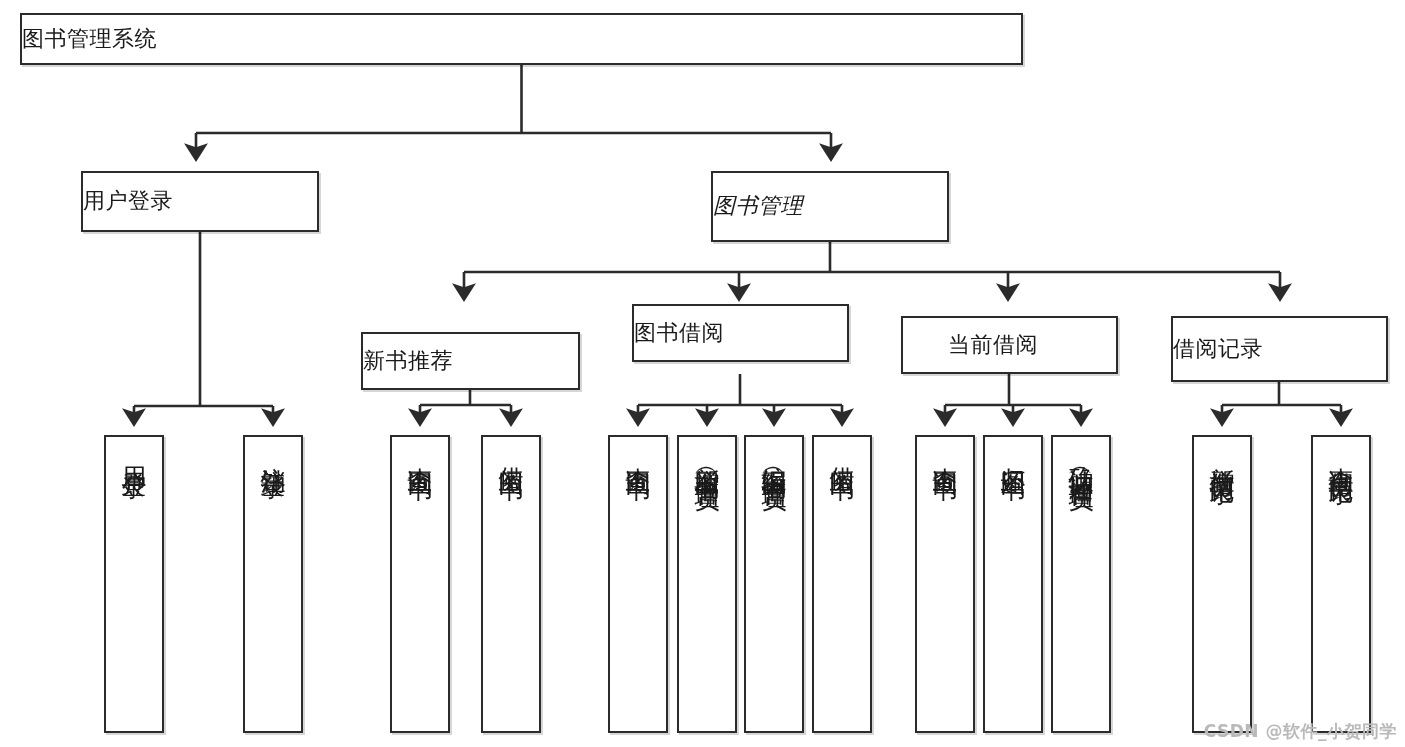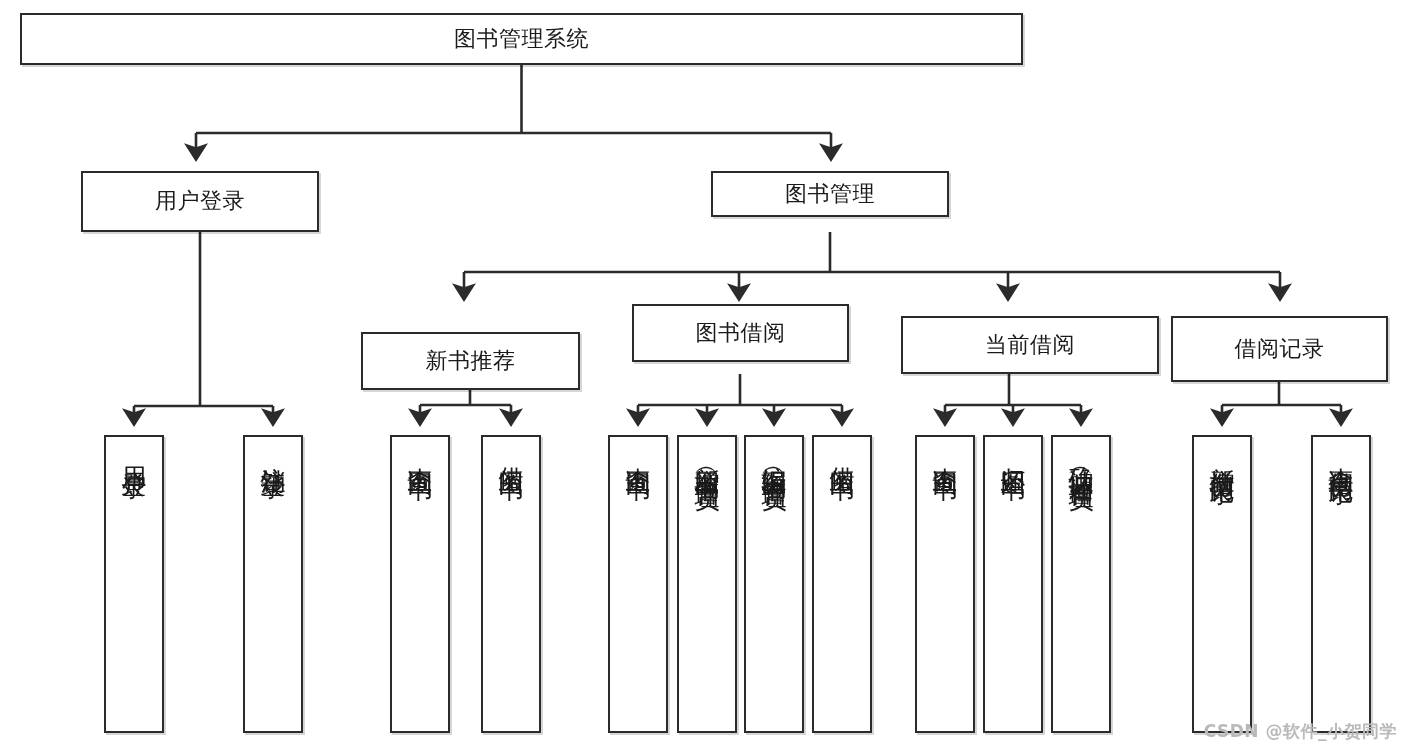--- a/index.html
+++ b/index.html
@@ -11,21 +11,20 @@
     overflow:hidden;
   }
   svg#wires{position:absolute;left:0;top:0;width:1405px;height:747px;}
   .node{
     position:absolute;
     box-sizing:border-box;
     background:#ffffff;
     border:2.5px solid #2b2b2b;
     display:flex;
     align-items:center;
-    justify-content:center;
     box-shadow:2px 2px 0 rgba(0,0,0,0.16);
   }
   .node .lbl{
     color:#1a1a1a;
     line-height:1.12;
     text-align:center;
     white-space:pre;
   }
   .node.horiz .lbl{
     font-size:22px;
@@ -109,31 +108,31 @@
     </g>
   </svg>
 
   <div class="node horiz" style="left:20px;top:13px;width:1003px;height:52px;">
     <span class="lbl">图书管理系统</span>
   </div>
 
   <div class="node horiz" style="left:81px;top:171px;width:238px;height:61px;">
     <span class="lbl">用户登录</span>
   </div>
-  <div class="node horiz" style="left:711px;top:171px;width:238px;height:46px;">
+  <div class="node horiz" style="left:711px;top:171px;width:238px;height:71px;font-style:italic;">
     <span class="lbl">图书管理</span>
   </div>
 
   <div class="node horiz" style="left:361px;top:316px;width:219px;height:58px;margin-top:16px;">
     <span class="lbl">新书推荐</span>
   </div>
   <div class="node horiz" style="left:632px;top:304px;width:217px;height:58px;">
     <span class="lbl">图书借阅</span>
   </div>
-  <div class="node horiz" style="left:901px;top:316px;width:258px;height:58px;">
+  <div class="node horiz" style="left:901px;top:316px;width:217px;height:58px;padding-left:45px;">
     <span class="lbl">当前借阅</span>
   </div>
   <div class="node horiz" style="left:1171px;top:316px;width:217px;height:66px;">
     <span class="lbl">借阅记录</span>
   </div>
 
   <div class="node vert" style="left:104px;top:435px;width:60px;height:298px;">
     <span class="lbl">用户登录</span>
   </div>
   <div class="node vert" style="left:243px;top:435px;width:60px;height:298px;">

